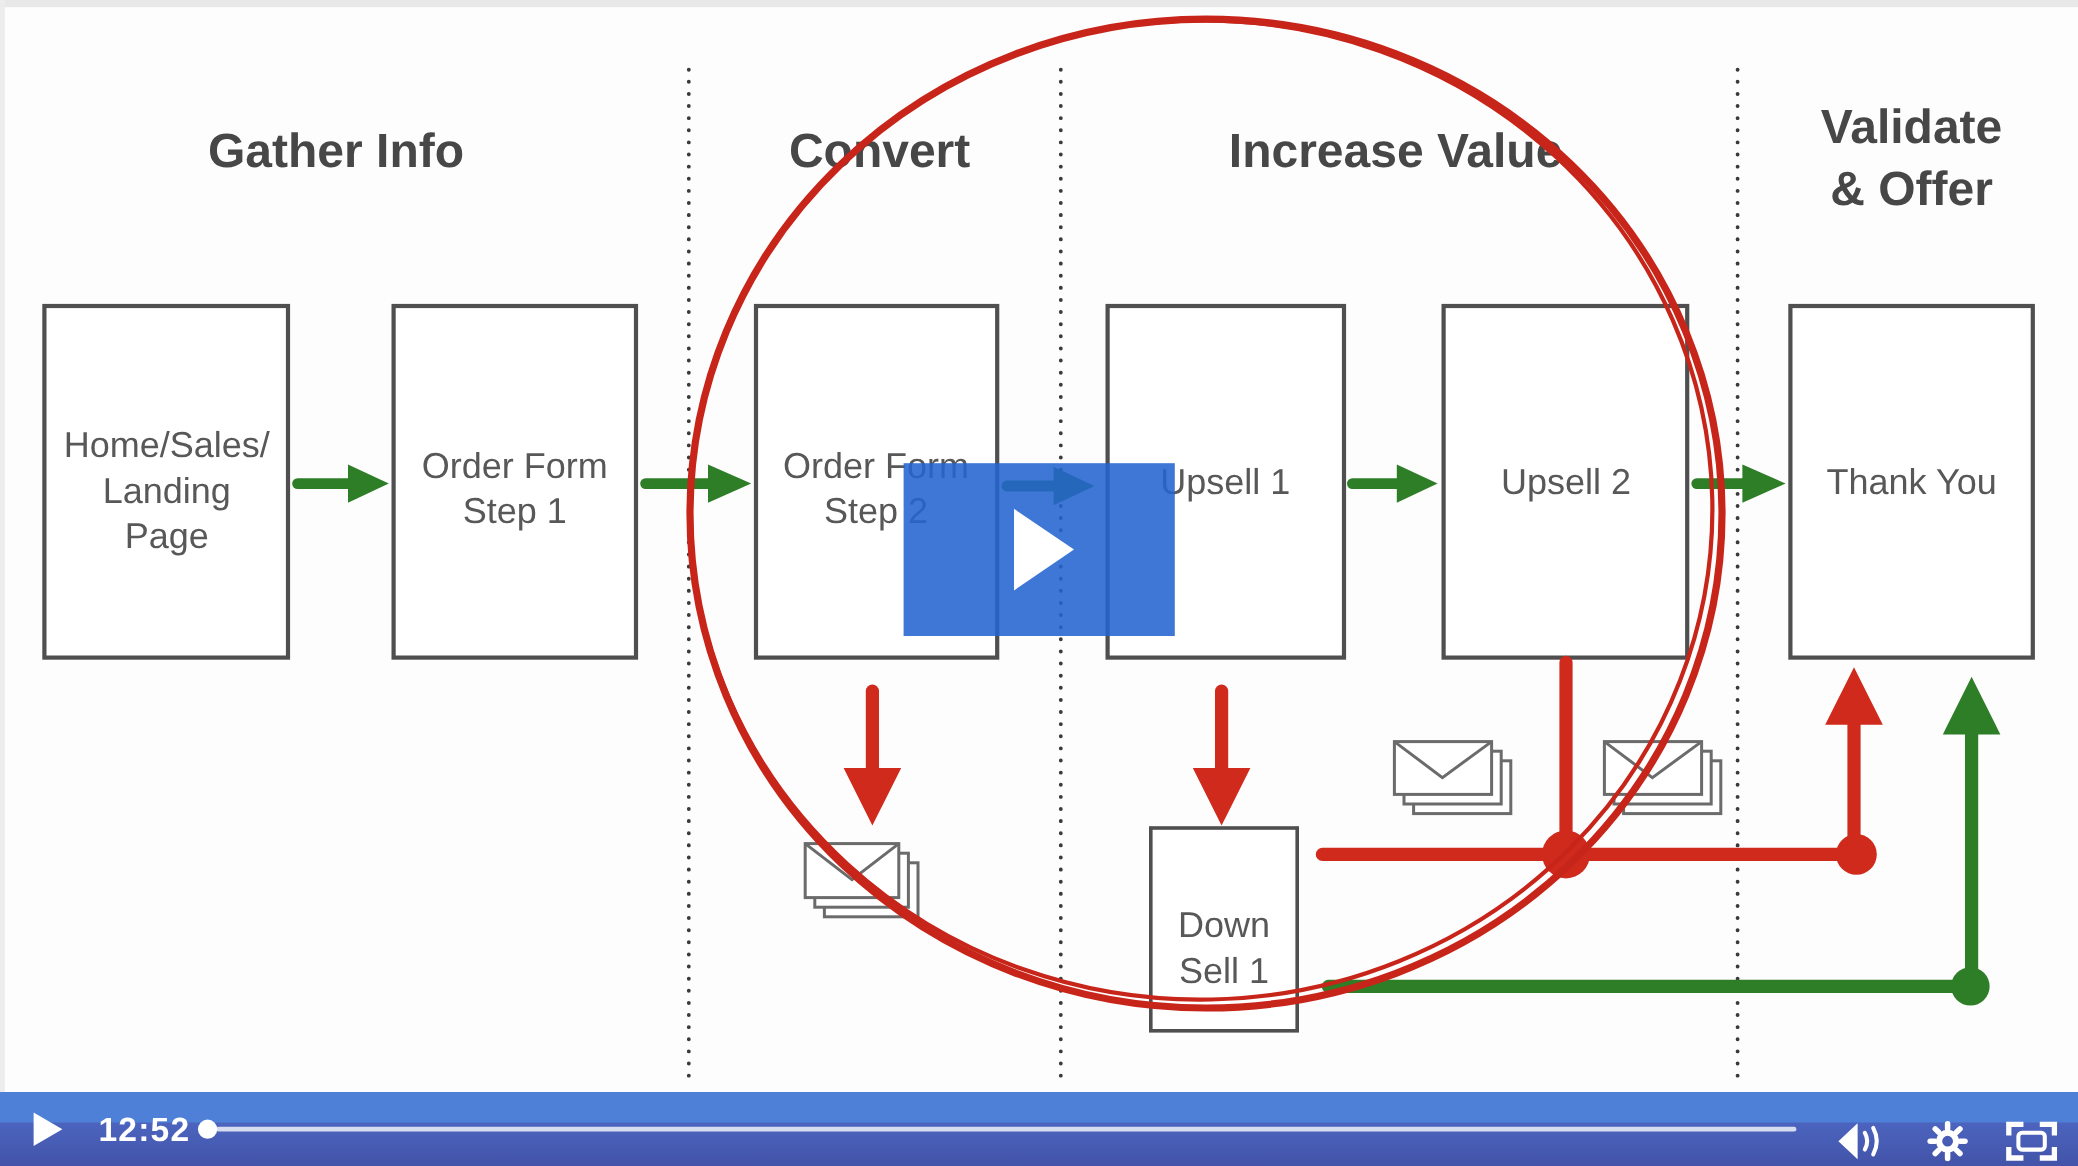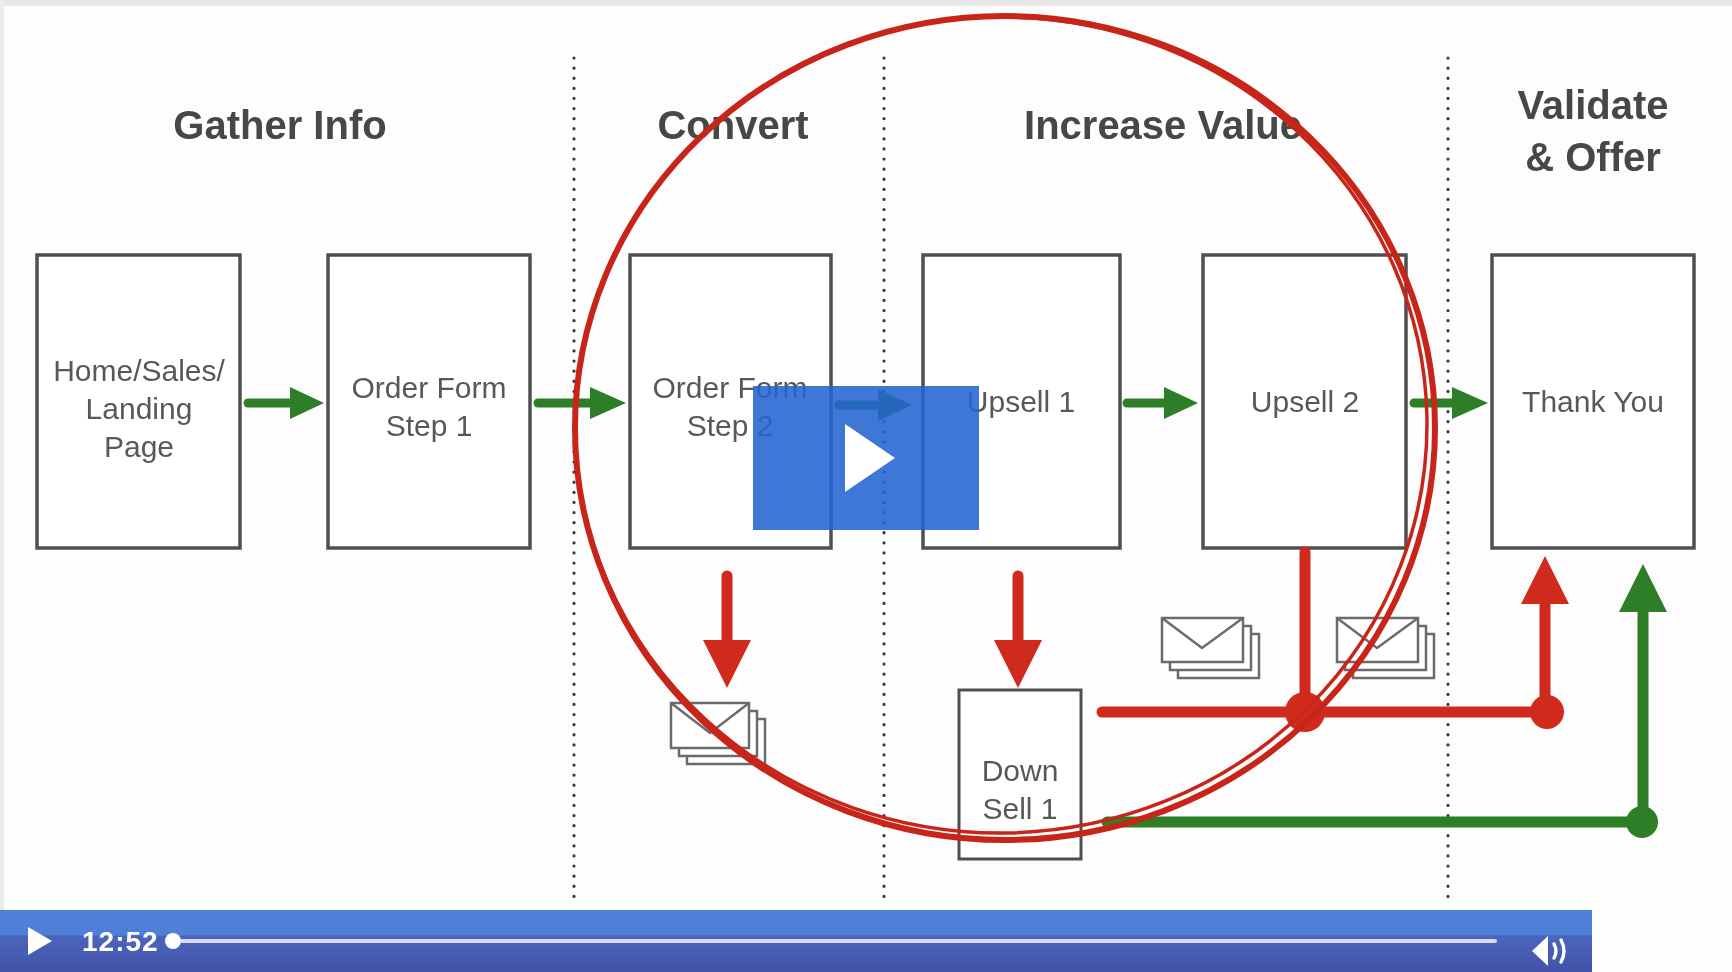--- a/index.html
+++ b/index.html
@@ -17,21 +17,21 @@
     position:absolute;left:753px;top:386px;width:226px;height:144px;
     background:rgba(36,100,208,0.88);cursor:pointer;
   }
   .play-overlay .tri{
     position:absolute;left:92px;top:38px;width:0;height:0;
     border-left:50px solid #ffffff;border-top:34px solid transparent;border-bottom:34px solid transparent;
   }
 
   
   .controlbar{
-    position:absolute;left:0;top:910px;width:1592px;height:62px;
+    position:absolute;left:0;top:910px;width:1732px;height:62px;
     background:linear-gradient(180deg,#4e80d7 0%,#4e80d7 40%,#4c64be 42%,#4253a8 100%);
   }
   .cb-play{
     position:absolute;left:28px;top:17px;width:0;height:0;cursor:pointer;
     border-left:24px solid #ffffff;border-top:14px solid transparent;border-bottom:14px solid transparent;
   }
   .cb-time{
     position:absolute;left:82px;top:16px;color:#ffffff;font-size:28px;font-weight:700;
     letter-spacing:1px;
   }

